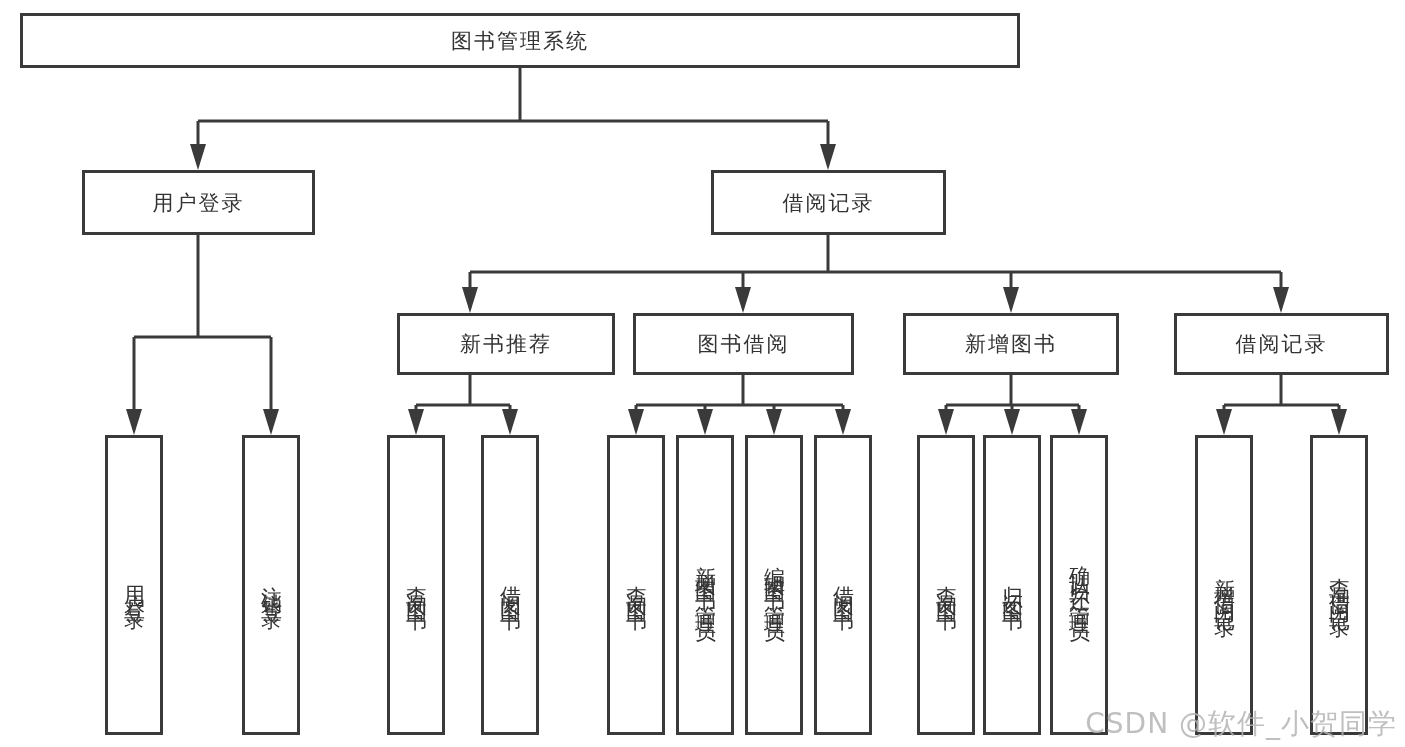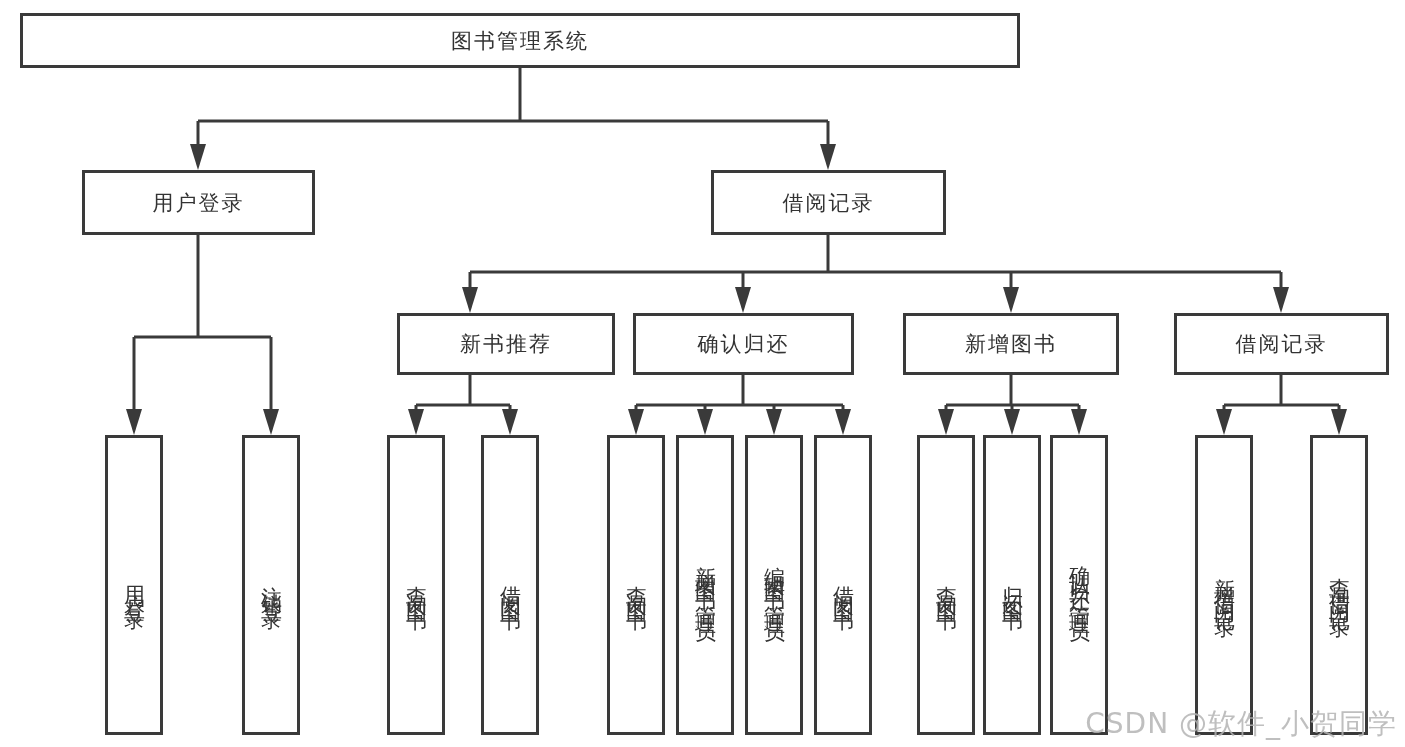--- a/index.html
+++ b/index.html
@@ -149,21 +149,21 @@
     <span>用户登录</span>
   </div>
   <div class="box h-box b-book-mgmt">
     <span>借阅记录</span>
   </div>
 
   <div class="box h-box b-new-book">
     <span>新书推荐</span>
   </div>
   <div class="box h-box b-book-borrow">
-    <span>确认归还</span>
+    <span>图书借阅</span>
   </div>
   <div class="box h-box b-current-borrow">
     <span>新增图书</span>
   </div>
   <div class="box h-box b-borrow-record">
     <span>借阅记录</span>
   </div>
 
   <div class="box v-box leaf l1">
     <span>用户登录</span>

